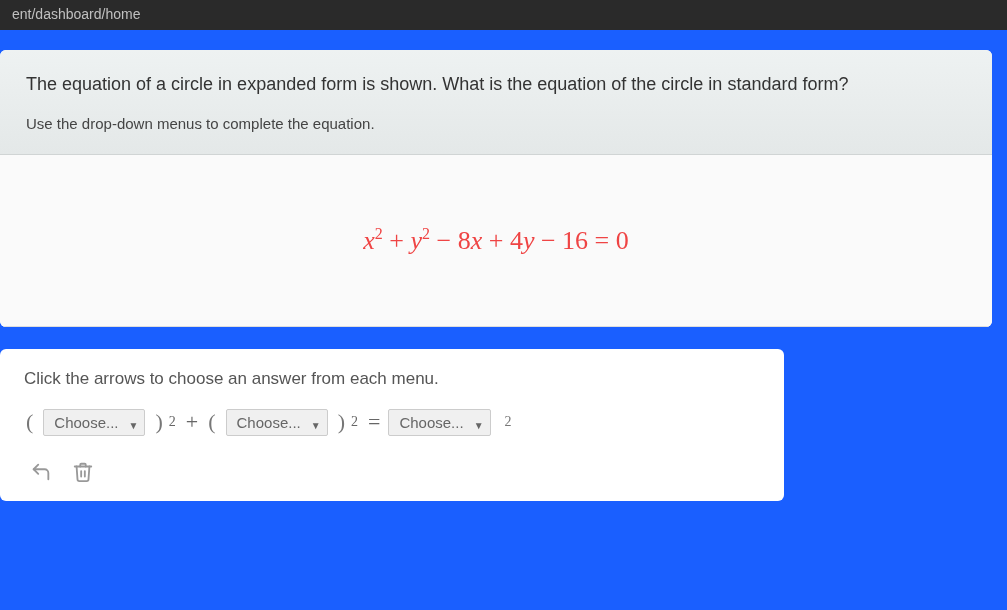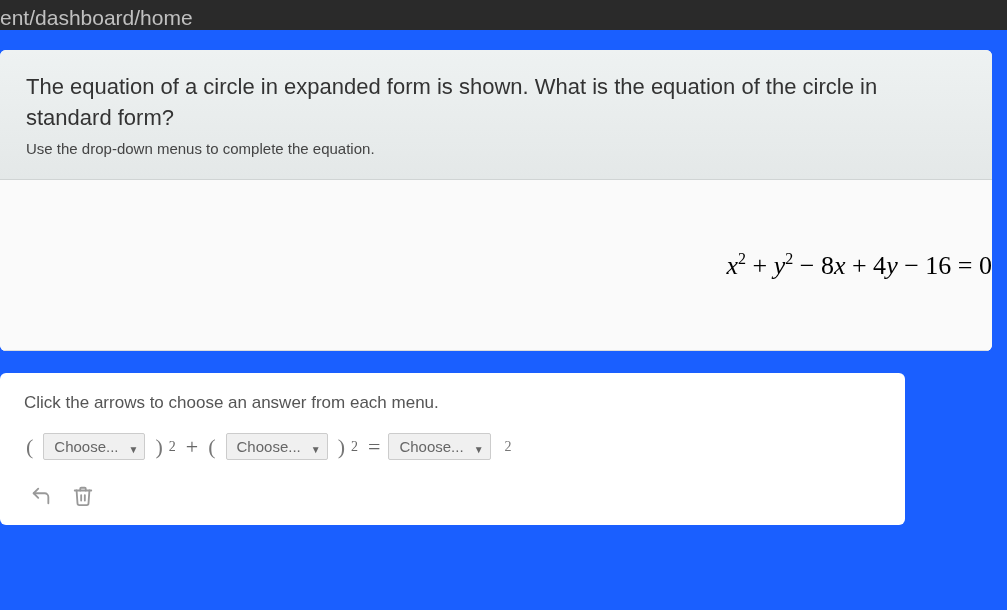--- a/index.html
+++ b/index.html
@@ -10,76 +10,75 @@
   body {
     width: 1007px;
     height: 610px;
     background: #1a5fff;
     font-family: Arial, Helvetica, sans-serif;
     overflow: hidden;
   }
   .topbar {
     background: #2a2a2a;
     color: #c0c0c0;
-    font-size: 21px;
-    padding: 6px 0 6px 0;
+    font-size: 14px;
+    padding: 6px 0 6px 12px;
     height: 30px;
   }
   .topbar span {
     padding-left: 0;
   }
   .card {
     background: #fafafa;
     margin: 20px 0 0 0;
     width: 992px;
     border-radius: 6px;
     overflow: hidden;
   }
   .header-section {
     background: linear-gradient(180deg, #eef2f2 0%, #e4e8e8 100%);
     padding: 22px 26px 22px 26px;
     border-bottom: 1px solid #d0d4d4;
     color: #3a3a3a;
   }
   .question-text {
-    font-size: 22px;
+    font-size: 18px;
     line-height: 1.4;
     font-weight: 400;
-    margin-bottom: 6px;
+    margin-bottom: 18px;
     color: #333;
   }
   .instruction-text {
     font-size: 15px;
     color: #444;
   }
   .equation-section {
     background: #fafafa;
     padding: 70px 0 70px 0;
     text-align: center;
     border-bottom: 1px solid #ddd;
   }
   .equation {
     font-family: 'Times New Roman', Times, serif;
     font-size: 26px;
     font-style: italic;
-    color: #000000;
-    text-align: right;
+    color: #ef4444;
   }
   .equation .num {
     font-style: normal;
   }
   .equation sup {
     font-size: 16px;
     font-style: normal;
     vertical-align: super;
   }
   .answer-card {
     background: #ffffff;
     margin: 22px 0 0 0;
-    width: 905px;
+    width: 784px;
     border-radius: 6px;
     padding: 20px 24px 18px 24px;
   }
   .answer-instruction {
     color: #555;
     font-size: 17px;
     margin-bottom: 20px;
   }
   .answer-row {
     display: flex;

